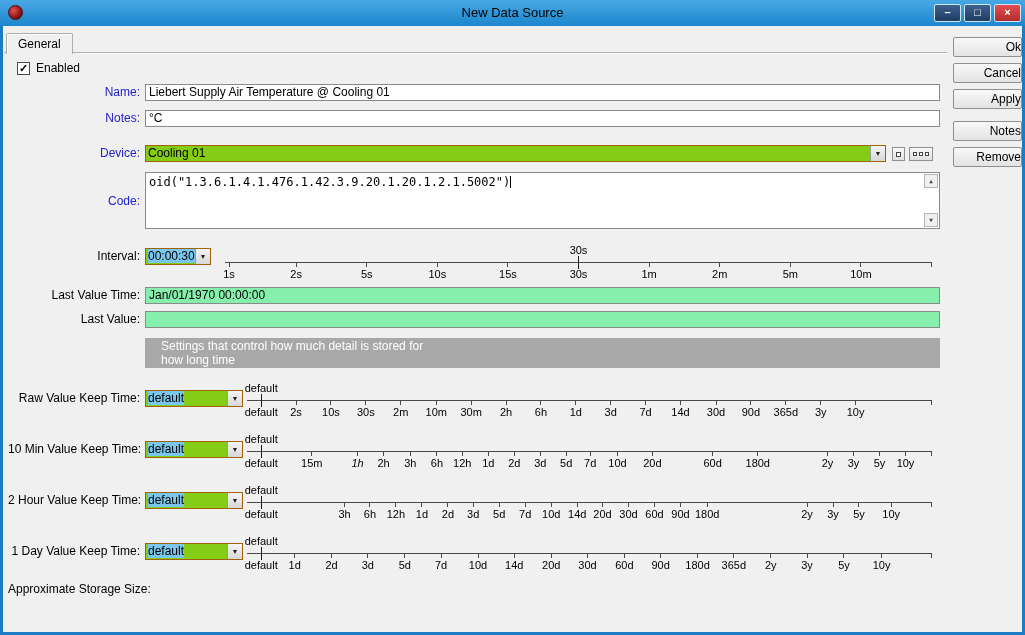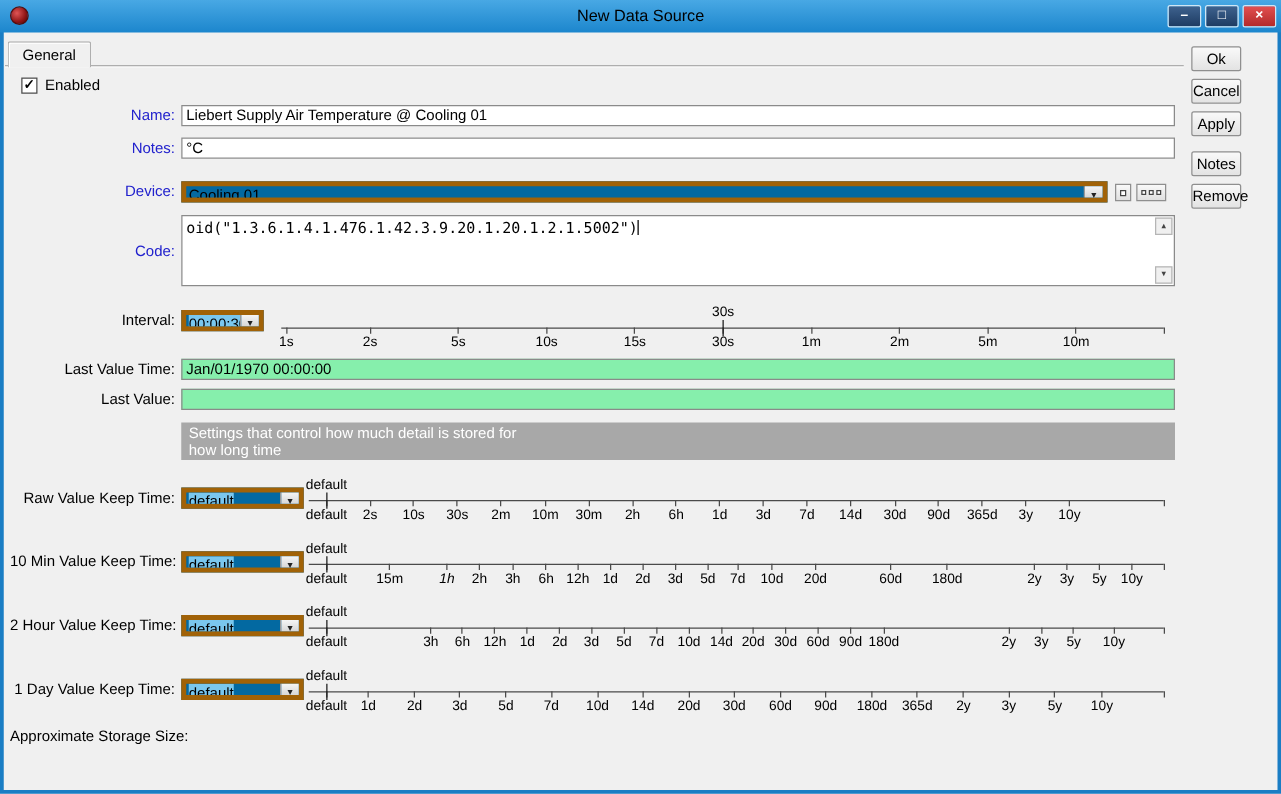--- a/index.html
+++ b/index.html
@@ -11,46 +11,46 @@
   .app-icon{position:absolute;left:8px;top:5px;width:15px;height:15px;border-radius:50%;
     background:radial-gradient(circle at 35% 35%,#e05555,#8d1414 60%,#3f0808);border:1px solid #550d0d}
   .winbtns{position:absolute;right:4px;top:4px;display:flex;gap:3px;z-index:5}
   .winbtn{width:27px;height:18px;border:1px solid #cfe6f5;border-radius:2px;color:#fff;font-size:11px;
     text-align:center;line-height:15px;font-weight:bold}
   .winbtn.min,.winbtn.max{background:linear-gradient(#3e628e,#1e3c63)}
   .winbtn.close{background:linear-gradient(#e25050,#b32a2a)}
   .tabline{position:absolute;left:4px;top:52px;width:943px;border-top:1px solid #aeaeae;box-shadow:0 1px 0 #fbfbfb}
   .tab{position:absolute;left:6px;top:33px;height:21px;padding:0 11px;line-height:20px;background:#f0f0f0;
     border:1px solid #aeaeae;border-bottom:none;border-radius:2px 2px 0 0;z-index:2;box-shadow:inset 1px 1px 0 #fff}
-  .btn{position:absolute;left:953px;width:40px;height:20px;background:linear-gradient(#f9f9f9,#e3e3e3);
-    border:1px solid #8f8f8f;border-radius:2px;text-align:center;line-height:18px;cursor:default}
+  .btn{position:absolute;left:953px;width:69px;height:20px;background:linear-gradient(#f9f9f9,#e3e3e3);
+    border:1px solid #8f8f8f;border-radius:2px;text-align:right;line-height:18px;cursor:default}
   .lbl{position:absolute;left:8px;width:132px;text-align:right;height:17px;line-height:17px;white-space:nowrap}
   .lbl.blue{color:#2121cd}
   .field{position:absolute;height:17px;background:#fff;border:1px solid #8a8a8a;line-height:15px;
     padding:0 3px;overflow:hidden;white-space:nowrap}
   .field.ro{background:#86efac}
-  .combo{position:absolute;height:17px;background:#0369a1;border:4px solid #a16207;display:flex}
+  .combo{position:absolute;height:17px;background:#84cc16;border:1px solid #a16207;display:flex}
   .combo .val{flex:1;line-height:15px;padding:0 2px;overflow:hidden;white-space:nowrap}
   .hl{background:#7ac7ee}
   .combo .arrow{width:15px;background:linear-gradient(#f5f5f5,#d7d7d7);border-left:1px solid #9a9a9a;
     font-size:7px;line-height:15px;text-align:center;color:#222}
   .minibtn{position:absolute;height:14px;background:linear-gradient(#f9f9f9,#e0e0e0);border:1px solid #8f8f8f;
     display:flex;align-items:center;justify-content:center}
   .sq-icon{display:inline-block;width:5px;height:5px;border:1px solid #444;background:#fff}
   .dots-icon{display:flex;gap:2px}
   .dots-icon i{display:block;width:4px;height:4px;border:1px solid #444;background:#fff}
   .codebox{position:absolute;left:145px;top:172px;width:795px;height:57px;background:#fff;border:1px solid #8a8a8a;
     font-family:"DejaVu Sans Mono","Liberation Mono",monospace;font-size:12px;line-height:14px;
     padding:2px 18px 2px 3px;white-space:pre-wrap;word-break:break-all}
   .caret{display:inline-block;width:1px;height:12px;background:#000;vertical-align:-2px}
   .vscroll{position:absolute;top:1px;right:1px;bottom:1px;width:14px;display:flex;flex-direction:column;
     justify-content:space-between}
   .sbtn{height:14px;background:#f0f0f0;border:1px solid #b5b5b5;font-size:6px;text-align:center;line-height:12px;color:#444}
   .banner{position:absolute;left:145px;top:338px;width:795px;height:30px;background:#a8a8a8;color:#fff;
-    padding:1px 6px;line-height:14px}
+    padding:1px 16px;line-height:14px}
   .cb{position:absolute;left:17px;top:62px;width:13px;height:13px;background:#fff;border:1px solid #4a4a4a;
     font-size:11px;line-height:11px;text-align:center;font-weight:bold}
   .slider{position:absolute;height:36px}
   .slider::before{content:"";position:absolute;left:0;right:0;top:16px;border-top:1px solid #4a4a4a}
   .sl-tick{position:absolute;top:16px;width:1px;height:5px;background:#4a4a4a}
   .sl-tick-label{position:absolute;top:6px;left:50%;transform:translateX(-50%);font-size:11px;white-space:nowrap;color:#000}
   .sl-handle{position:absolute;top:10px;width:1px;height:13px;background:#1a1a1a}
   .sl-handle-label{position:absolute;bottom:100%;left:50%;transform:translateX(-50%);font-size:11px;white-space:nowrap;margin-bottom:0px}
 </style>
 </head>

